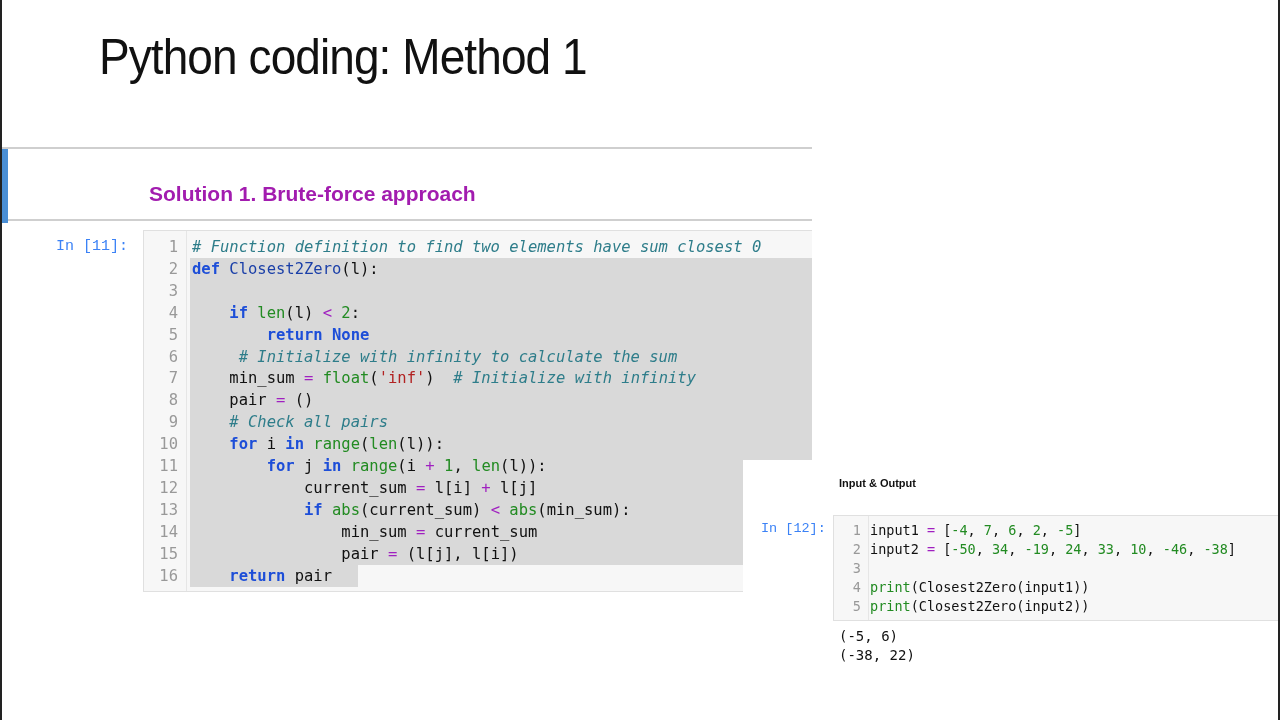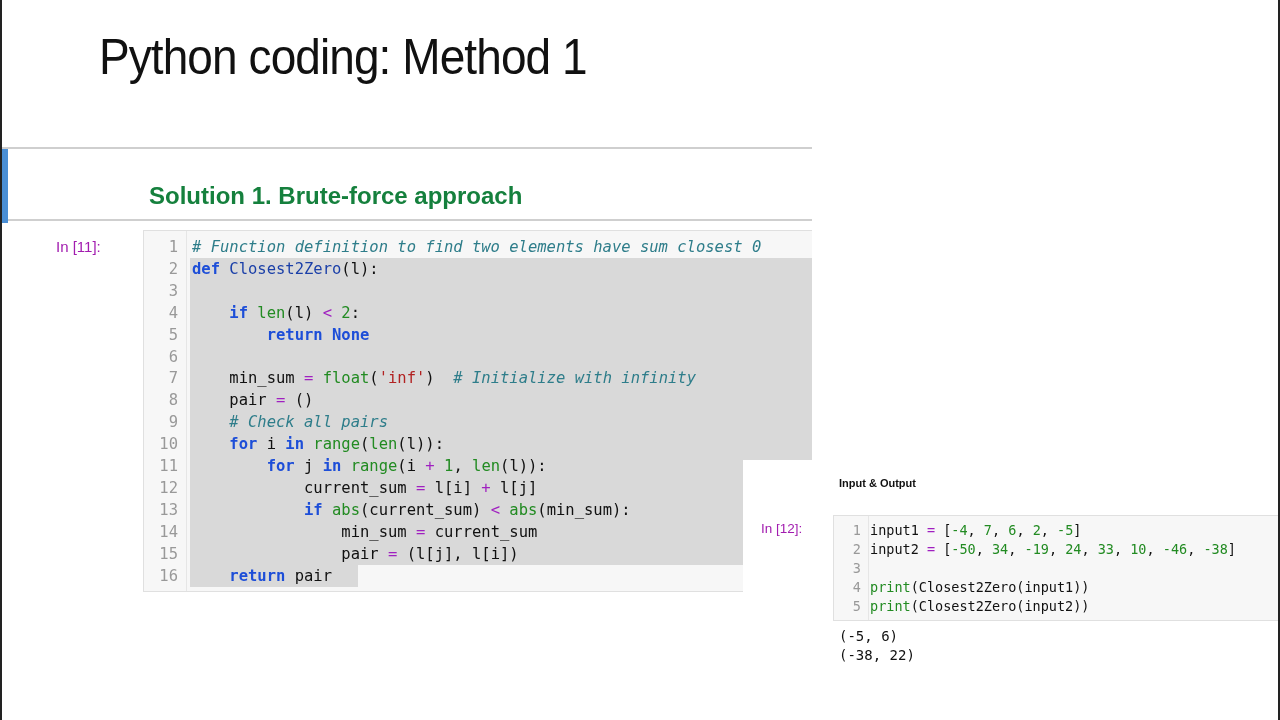--- a/index.html
+++ b/index.html
@@ -17,24 +17,24 @@
     font-size: 50px; color: #111; letter-spacing: -1px;
     transform: scaleX(0.92); transform-origin: left top;
     white-space: nowrap;
   }
 
   
   .shot1 { position: absolute; left: 2px; top: 147px; width: 810px; height: 450px; background: #fff; overflow: hidden; }
   .md-cell { position: absolute; left: 0; top: 0; width: 810px; height: 74px;
              border-top: 2px solid #cfcfcf; border-bottom: 2px solid #cfcfcf; box-sizing: border-box; }
   .md-bar { position: absolute; left: 0; top: 0; width: 6px; height: 74px; background: #4a8fd6; }
-  .md-heading { position: absolute; left: 147px; top: 33px; font-size: 24px; font-weight: bold; color: #15803d;
+  .md-heading { position: absolute; left: 147px; top: 33px; font-size: 21px; font-weight: bold; color: #a21caf;
                 font-family: "Liberation Sans", sans-serif; white-space: nowrap; }
 
-  .prompt { position: absolute; font-family: Liberation Sans, sans-serif; color: #a21caf; white-space: pre; }
+  .prompt { position: absolute; font-family: Liberation Mono, monospace; color: #3b82f6; white-space: pre; }
   .prompt1 { left: 54px; top: 91px; font-size: 15px; }
 
   .code-box { position: absolute; left: 141px; top: 83px; width: 680px; height: 362px;
               background: #f7f7f7; border: 1px solid #e0e0e0; box-sizing: border-box; }
   .gutter { position: absolute; left: 0; top: 0; width: 42px; height: 100%; border-right: 1px solid #e6e6e6; }
   .code-line { position: absolute; left: 0; height: 22px; line-height: 22px; white-space: pre;
                font-family: "DejaVu Sans Mono", monospace; font-size: 15.5px; color: #111; }
   .ln { position: absolute; width: 34px; text-align: right; color: #999; }
   .src { position: absolute; left: 48px; text-align: right; }
   .sel { position: absolute; background: #d9d9d9; height: 22px; }
@@ -83,21 +83,21 @@
   <div class="code-line" style="top: 5px;"><span class="ln">1</span><span class="src"><span class="tk-com"># Function definition to find two elements have sum closest 0</span></span></div>
       <div class="sel" style="top: 26.9px; left: 46px; width: 634px;"></div>
       <div class="code-line" style="top: 26.9px;"><span class="ln">2</span><span class="src"><span class="tk-kw">def</span><span> </span><span class="tk-fn">Closest2Zero</span><span>(l):</span></span></div>
       <div class="sel" style="top: 48.8px; left: 46px; width: 634px;"></div>
       <div class="code-line" style="top: 48.8px;"><span class="ln">3</span><span class="src"><span>        </span></span></div>
       <div class="sel" style="top: 70.7px; left: 46px; width: 634px;"></div>
       <div class="code-line" style="top: 70.7px;"><span class="ln">4</span><span class="src"><span>    </span><span class="tk-kw">if</span><span> </span><span class="tk-bi">len</span><span>(l) </span><span class="tk-op">&lt;</span><span> </span><span class="tk-num">2</span><span>:</span></span></div>
       <div class="sel" style="top: 92.6px; left: 46px; width: 634px;"></div>
       <div class="code-line" style="top: 92.6px;"><span class="ln">5</span><span class="src"><span>        </span><span class="tk-kw">return</span><span> </span><span class="tk-kw">None</span></span></div>
       <div class="sel" style="top: 114.5px; left: 46px; width: 634px;"></div>
-      <div class="code-line" style="top: 114.5px;"><span class="ln">6</span><span class="src"><span>     </span></span></div>
+      <div class="code-line" style="top: 114.5px;"><span class="ln">6</span><span class="src"><span>     </span><span class="tk-com"># Initialize with infinity to calculate the sum</span></span></div>
       <div class="sel" style="top: 136.4px; left: 46px; width: 634px;"></div>
       <div class="code-line" style="top: 136.4px;"><span class="ln">7</span><span class="src"><span>    min_sum </span><span class="tk-op">=</span><span> </span><span class="tk-bi">float</span><span>(</span><span class="tk-str">'inf'</span><span>)  </span><span class="tk-com"># Initialize with infinity</span></span></div>
       <div class="sel" style="top: 158.3px; left: 46px; width: 634px;"></div>
       <div class="code-line" style="top: 158.3px;"><span class="ln">8</span><span class="src"><span>    pair </span><span class="tk-op">=</span><span> ()</span></span></div>
       <div class="sel" style="top: 180.2px; left: 46px; width: 634px;"></div>
       <div class="code-line" style="top: 180.2px;"><span class="ln">9</span><span class="src"><span>    </span><span class="tk-com"># Check all pairs</span></span></div>
       <div class="sel" style="top: 202.1px; left: 46px; width: 634px;"></div>
       <div class="code-line" style="top: 202.1px;"><span class="ln">10</span><span class="src"><span>    </span><span class="tk-kw">for</span><span> i </span><span class="tk-kw">in</span><span> </span><span class="tk-bi">range</span><span>(</span><span class="tk-bi">len</span><span>(l)):</span></span></div>
       <div class="sel" style="top: 224px; left: 46px; width: 634px;"></div>
       <div class="code-line" style="top: 224px;"><span class="ln">11</span><span class="src"><span>        </span><span class="tk-kw">for</span><span> j </span><span class="tk-kw">in</span><span> </span><span class="tk-bi">range</span><span>(i </span><span class="tk-op">+</span><span> </span><span class="tk-num">1</span><span>, </span><span class="tk-bi">len</span><span>(l)):</span></span></div>

